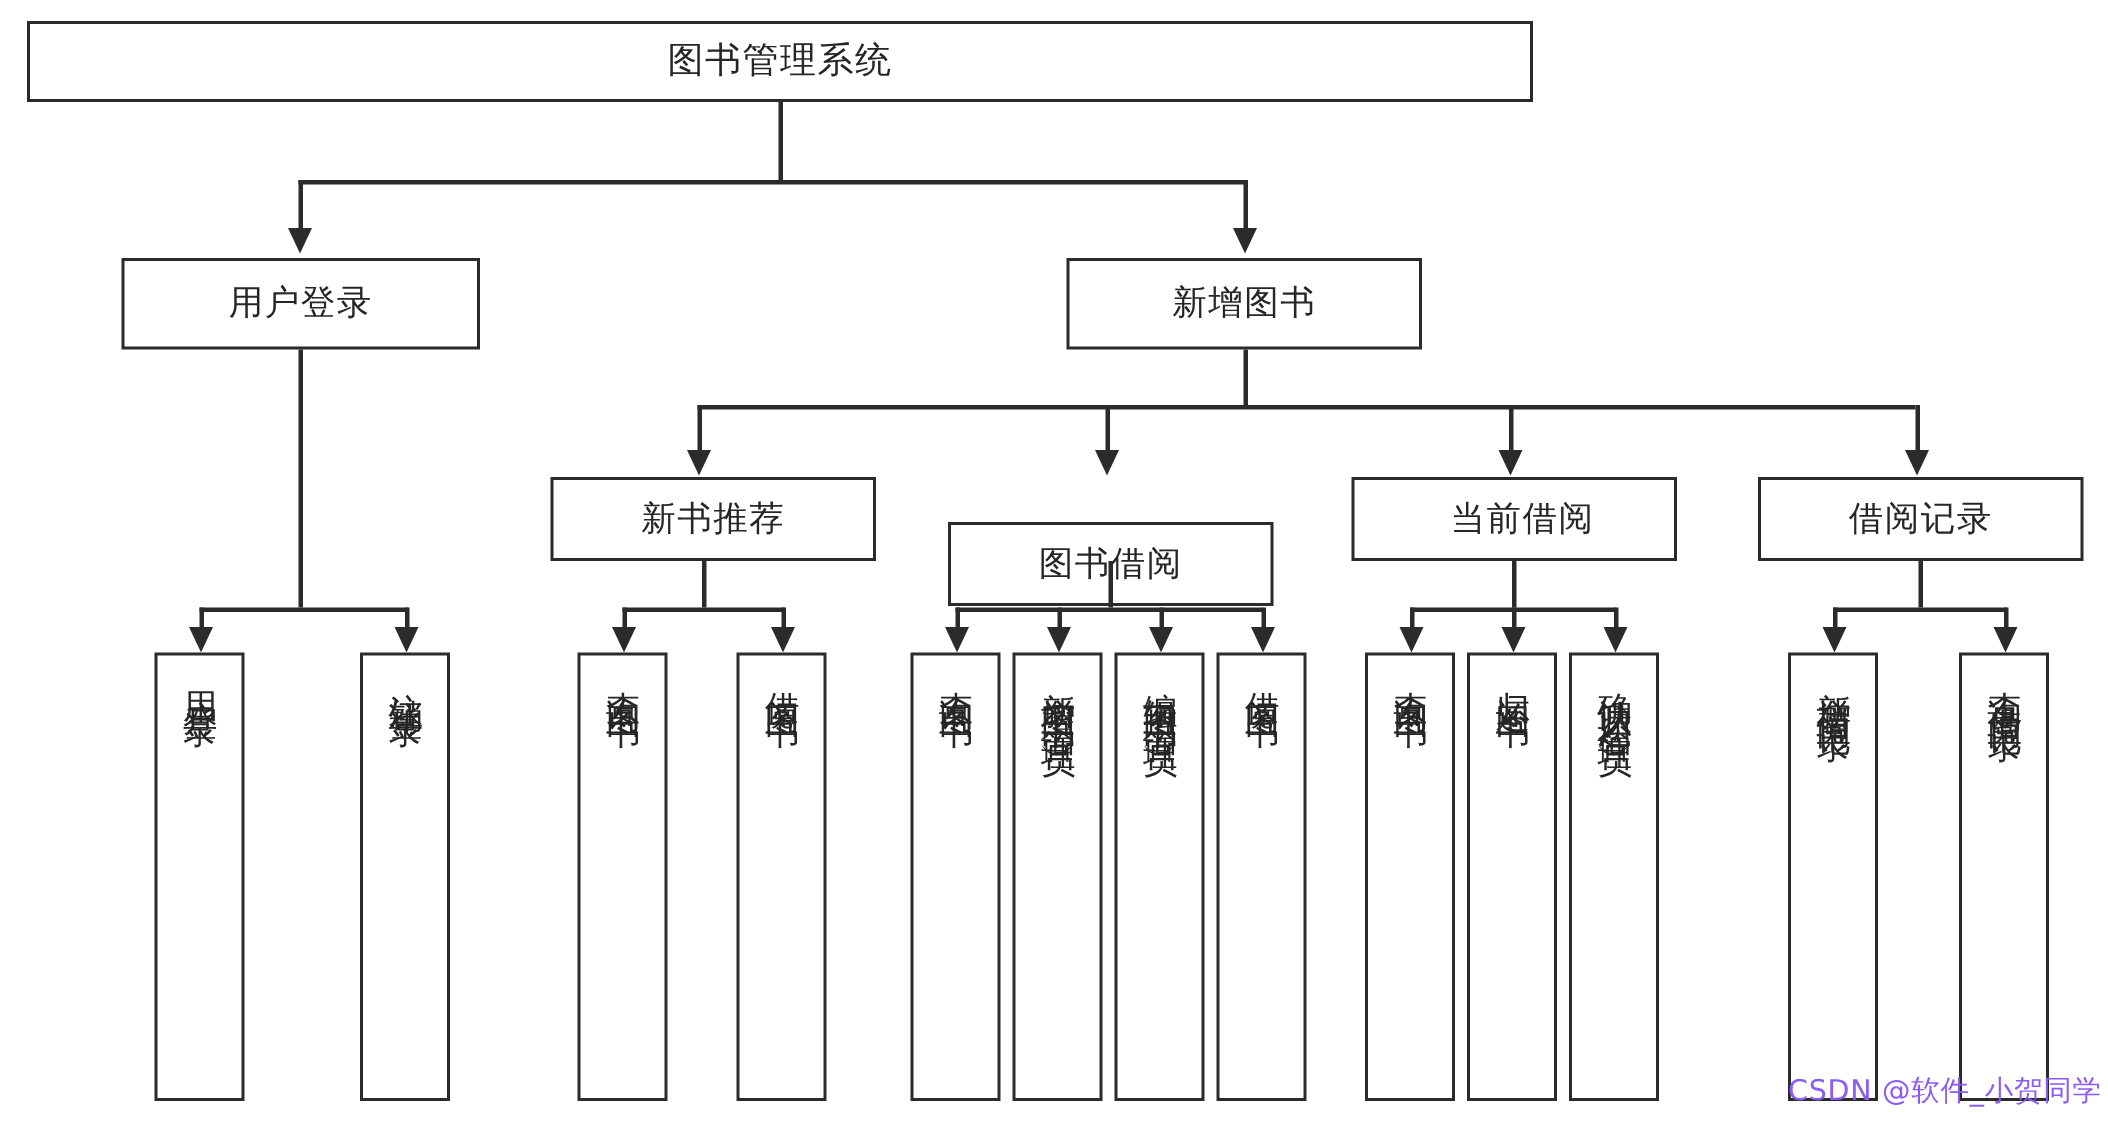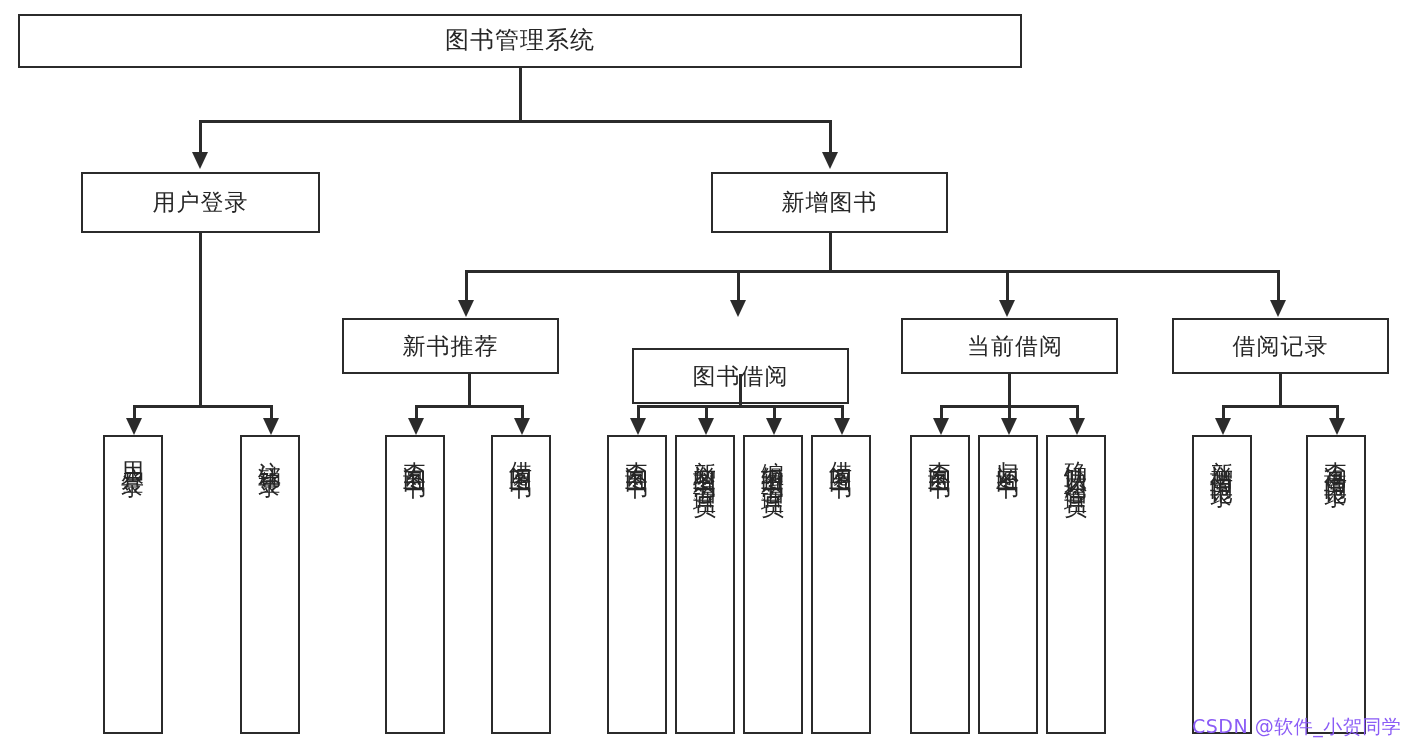--- a/index.html
+++ b/index.html
@@ -116,21 +116,21 @@
   <div class="hline" style="left:465px;top:270px;width:812px;"></div>
   <div class="vline" style="left:465px;top:270px;height:32px;"></div>
   <div class="arrow" style="left:458px;top:300px;"></div>
   <div class="vline" style="left:737px;top:270px;height:32px;"></div>
   <div class="arrow" style="left:730px;top:300px;"></div>
   <div class="vline" style="left:1006px;top:270px;height:32px;"></div>
   <div class="arrow" style="left:999px;top:300px;"></div>
   <div class="vline" style="left:1277px;top:270px;height:32px;"></div>
   <div class="arrow" style="left:1270px;top:300px;"></div>
 
-  <div class="node" style="left:342px;top:318px;width:217px;height:56px;justify-content:center;">
+  <div class="node" style="left:367px;top:318px;width:217px;height:56px;justify-content:center;">
     <span class="label">新书推荐</span>
   </div>
   <div class="node" style="left:632px;top:318px;width:217px;height:56px;margin-top:30px;">
     <span class="label">图书借阅</span>
   </div>
   <div class="node" style="left:901px;top:318px;width:217px;height:56px;padding-left:11px;">
     <span class="label">当前借阅</span>
   </div>
   <div class="node" style="left:1172px;top:318px;width:217px;height:56px;">
     <span class="label">借阅记录</span>

